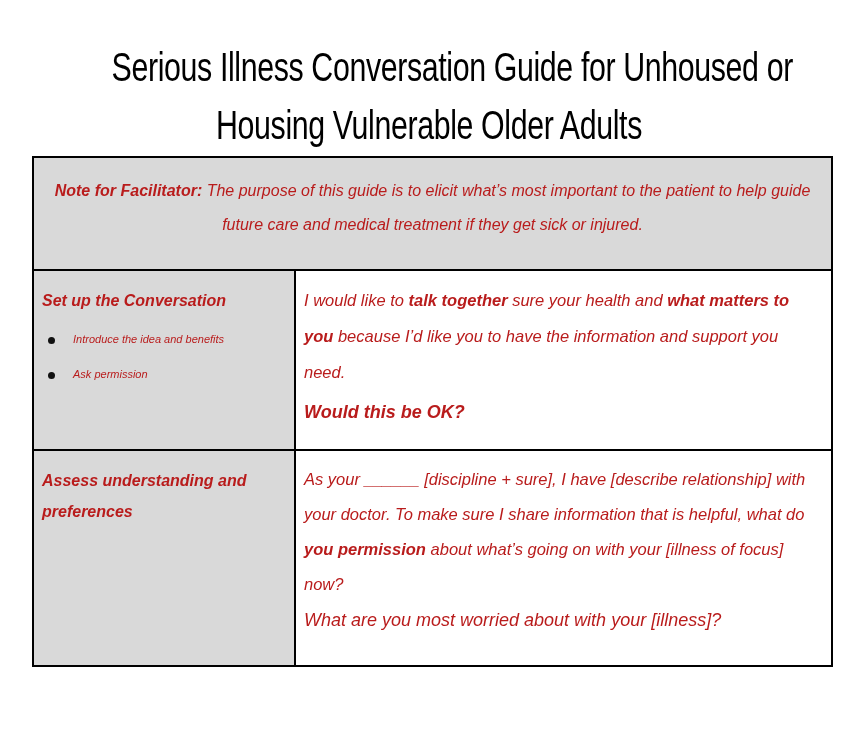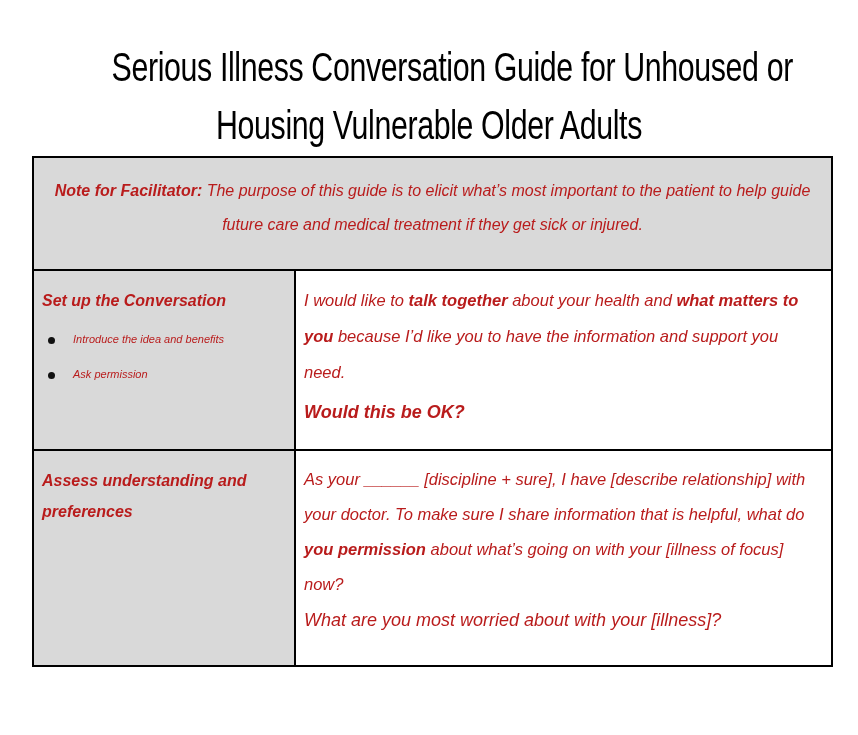--- a/index.html
+++ b/index.html
@@ -67,21 +67,21 @@
   </tr>
   <tr class="r1">
     <td class="gray left-cell">
       <div class="section-title">Set up the Conversation</div>
       <ul class="bullets">
         <li><span class="dot"></span><span>Introduce the idea and benefits</span></li>
         <li><span class="dot"></span><span>Ask permission</span></li>
       </ul>
     </td>
     <td class="white right-cell">
-      <div class="para"><span>I would like to </span><span class="b">talk together</span><span> about your health and </span><span class="b">what matters to you</span><span> because I’d like you to have the information and support you need.</span></div>
+      <div class="para"><span>I would like to </span><span class="b">talk together</span><span> sure your health and </span><span class="b">what matters to you</span><span> because I’d like you to have the information and support you need.</span></div>
       <div class="para2 b">Would this be OK?</div>
     </td>
   </tr>
   <tr class="r2">
     <td class="gray left-cell">
       <div class="section-title">Assess understanding and preferences</div>
     </td>
     <td class="white right-cell">
       <div class="para lh35"><span>As your ______ [discipline + sure], I have [describe relationship] with your doctor. To make sure I share information that is helpful, what do </span><span class="b">you permission</span><span> about what’s going on with your [illness of focus] now?</span></div>
       <div class="para2" style="margin-top:0">What are you most worried about with your [illness]?</div>

